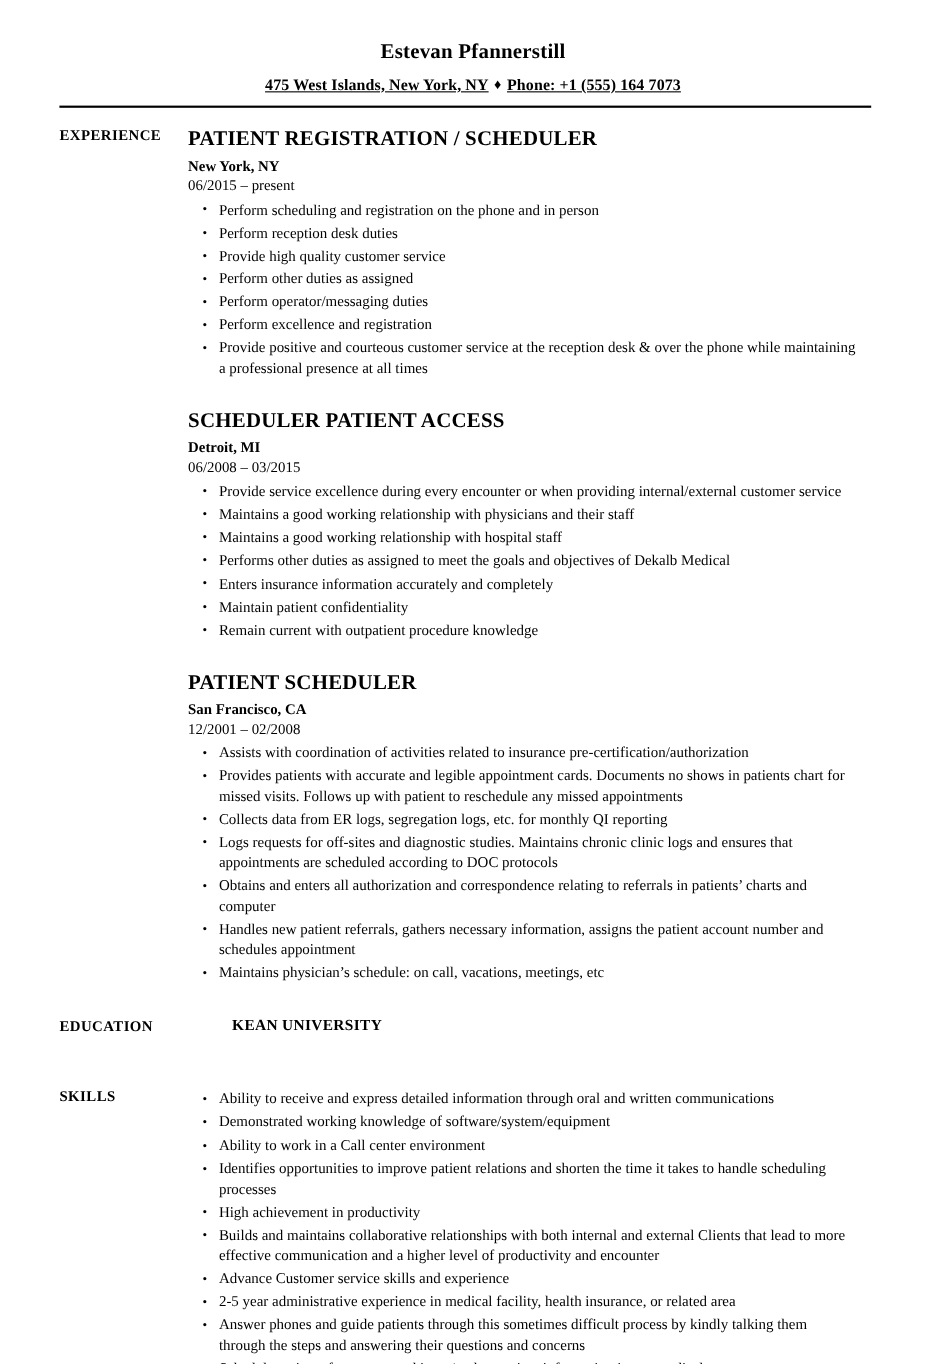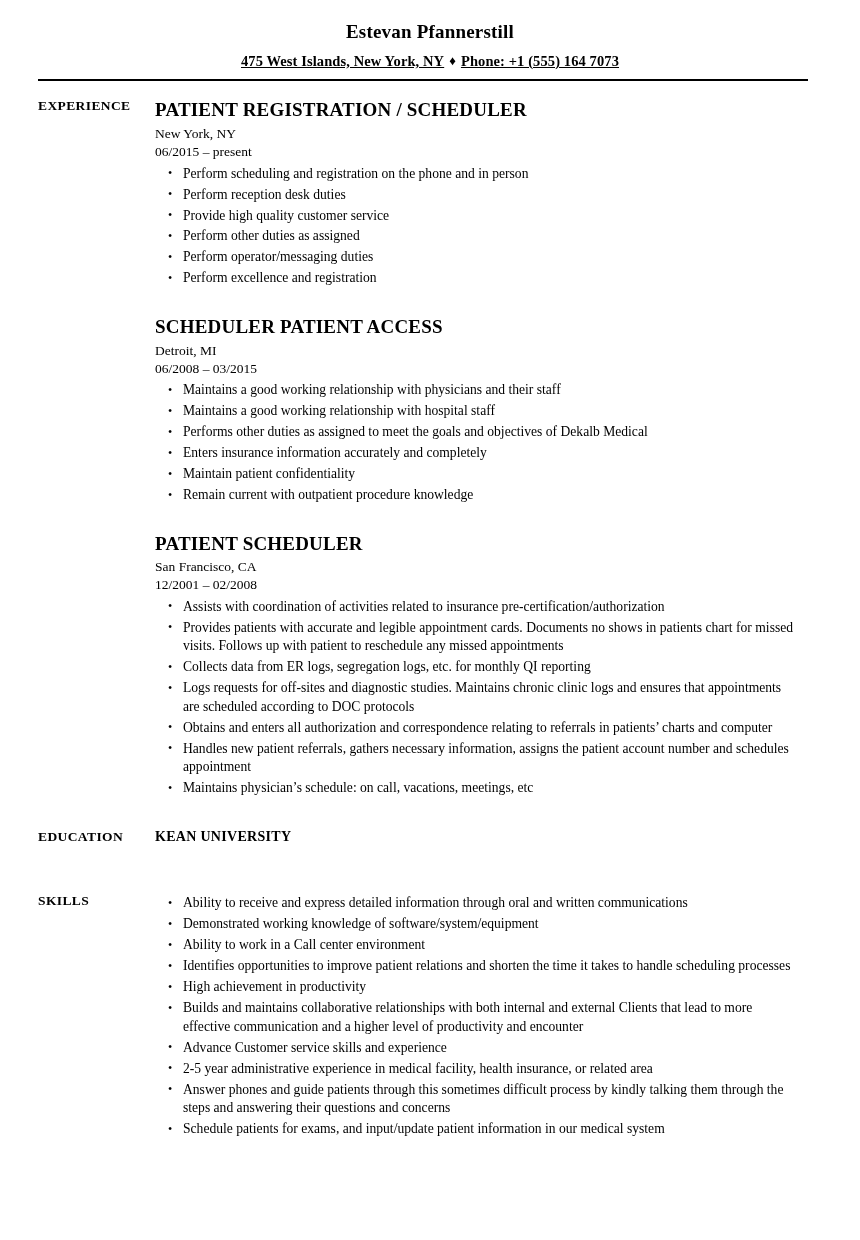--- a/index.html
+++ b/index.html
@@ -12,21 +12,21 @@
     height: 1240px;
     font-family: "Liberation Serif", "DejaVu Serif", serif;
     color: #000000;
     position: relative;
     overflow: hidden;
   }
   .page {
     width: 860px;
     height: 1080px;
     box-sizing: border-box;
-    padding: 0;
+    padding: 16px;
     position: relative;
   }
 
   
   .header {
     padding-top: 20px;
   }
   .full-name {
     text-align: center;
     font-size: 19px;
@@ -55,21 +55,21 @@
   }
 
   
   .section {
     display: flex;
     align-items: flex-start;
     padding-left: 38px;
     padding-right: 50px;
   }
   .section-experience { margin-top: 16px; }
-  .section-education  { margin-top: 30px; }
+  .section-education  { margin-top: 30px; gap: 40px; }
   .section-skills     { margin-top: 46px; }
 
   .section-label {
     width: 117px;
     flex: 0 0 117px;
     font-size: 13.5px;
     font-weight: bold;
     letter-spacing: 0.4px;
     line-height: 1.2;
     padding-top: 1px;
@@ -84,21 +84,21 @@
   .job + .job { margin-top: 26px; }
 
   .job-title {
     font-size: 19px;
     font-weight: bold;
     letter-spacing: 0.2px;
     line-height: 1.35;
   }
   .job-location {
     font-size: 13.5px;
-    font-weight: normal;
+    font-weight: bold;
     line-height: 1.42;
     margin-top: 1px;
   }
   .job-dates {
     font-size: 13.5px;
     font-weight: normal;
     line-height: 1.4;
   }
 
   
@@ -151,28 +151,30 @@
         <div class="job-title">PATIENT REGISTRATION / SCHEDULER</div>
         <div class="job-location">New York, NY</div>
         <div class="job-dates">06/2015 – present</div>
         <ul class="bullets">
           <li>Perform scheduling and registration on the phone and in person</li>
           <li>Perform reception desk duties</li>
           <li>Provide high quality customer service</li>
           <li>Perform other duties as assigned</li>
           <li>Perform operator/messaging duties</li>
           <li>Perform excellence and registration</li>
+          <li>Provide positive and courteous customer service at the reception desk &amp; over the phone while maintaining a professional presence at all times</li>
         </ul>
       </div>
 
       <div class="job">
         <div class="job-title">SCHEDULER PATIENT ACCESS</div>
         <div class="job-location">Detroit, MI</div>
         <div class="job-dates">06/2008 – 03/2015</div>
         <ul class="bullets">
+          <li>Provide service excellence during every encounter or when providing internal/external customer service</li>
           <li>Maintains a good working relationship with physicians and their staff</li>
           <li>Maintains a good working relationship with hospital staff</li>
           <li>Performs other duties as assigned to meet the goals and objectives of Dekalb Medical</li>
           <li>Enters insurance information accurately and completely</li>
           <li>Maintain patient confidentiality</li>
           <li>Remain current with outpatient procedure knowledge</li>
         </ul>
       </div>
 
       <div class="job">

